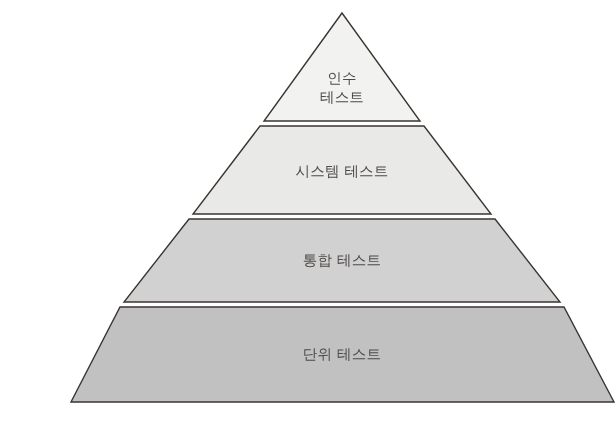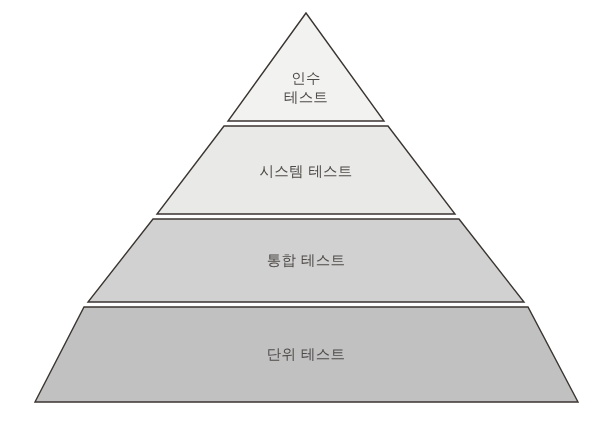--- a/index.html
+++ b/index.html
@@ -10,20 +10,21 @@
     width: 616px;
     height: 435px;
     background: #ffffff;
     font-family: "DejaVu Sans", "Liberation Sans", sans-serif;
     overflow: hidden;
   }
   #pyramid-diagram {
     position: relative;
     width: 537px;
     height: 435px;
+    margin-left: 36px;
   }
   #pyramid-svg {
     position: absolute;
     top: 0;
     left: 0;
     width: 616px;
     height: 435px;
     display: block;
   }
   .tier-shape {

